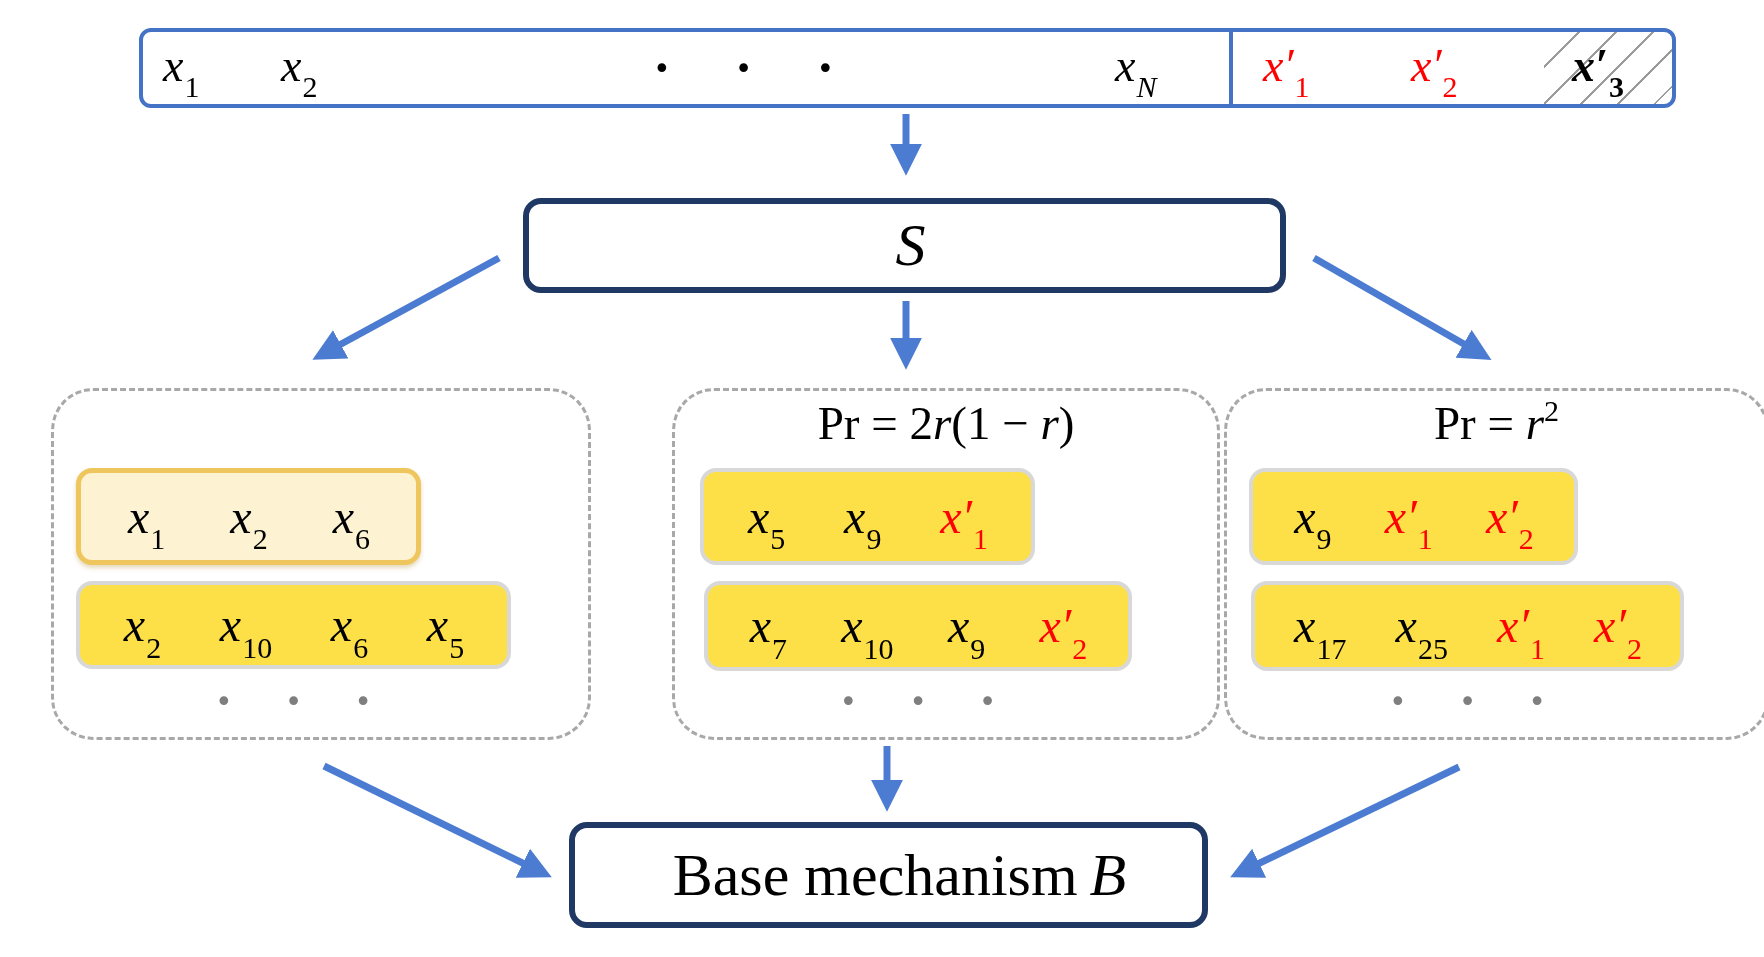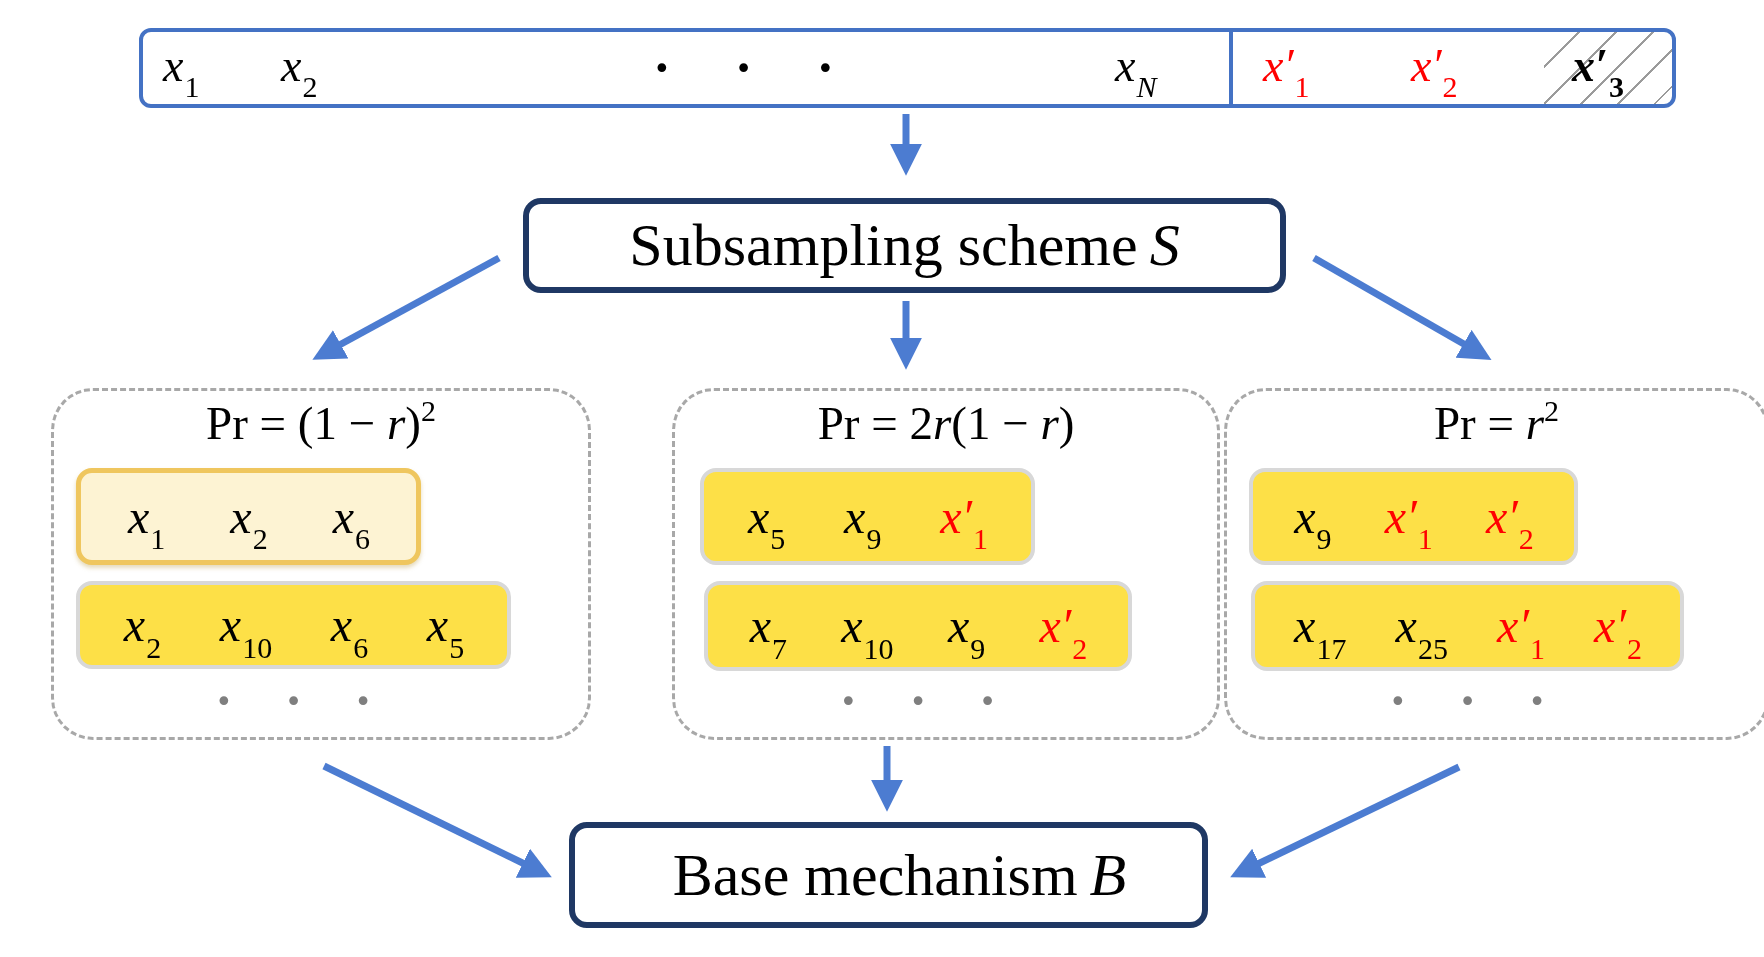--- a/index.html
+++ b/index.html
@@ -64,26 +64,24 @@
 
     <span class="tok red" style="left:1120px"><i>x′</i><sub>1</sub></span>
     <span class="tok red" style="left:1268px"><i>x′</i><sub>2</sub></span>
 
     <div class="hatch-cell">
       <span class="tok black" style="left:28px"><i>x′</i><sub>3</sub></span>
     </div>
   </div>
 
   <div class="navy-box" style="left:502px;top:198px;width:763px;height:95px;">
-    <span>Subsampling scheme</span>
       <i>S</i>
   </div>
 
   <div class="branch" style="left:30px;width:540px;">
-    <div class="branch-title"><span>Pr = (1 − </span><i>r</i><span>)</span><span class="sup">2</span></div>
     <div class="chip highlight" style="left:22px;top:77px;width:345px;height:97px;">
       <span class="tok black"><i>x</i><sub>1</sub></span>
       <span class="tok black"><i>x</i><sub>2</sub></span>
       <span class="tok black"><i>x</i><sub>6</sub></span>
     </div>
     <div class="chip" style="left:22px;top:190px;width:435px;height:88px;">
       <span class="tok black"><i>x</i><sub>2</sub></span>
       <span class="tok black"><i>x</i><sub>10</sub></span>
       <span class="tok black"><i>x</i><sub>6</sub></span>
       <span class="tok black"><i>x</i><sub>5</sub></span>

